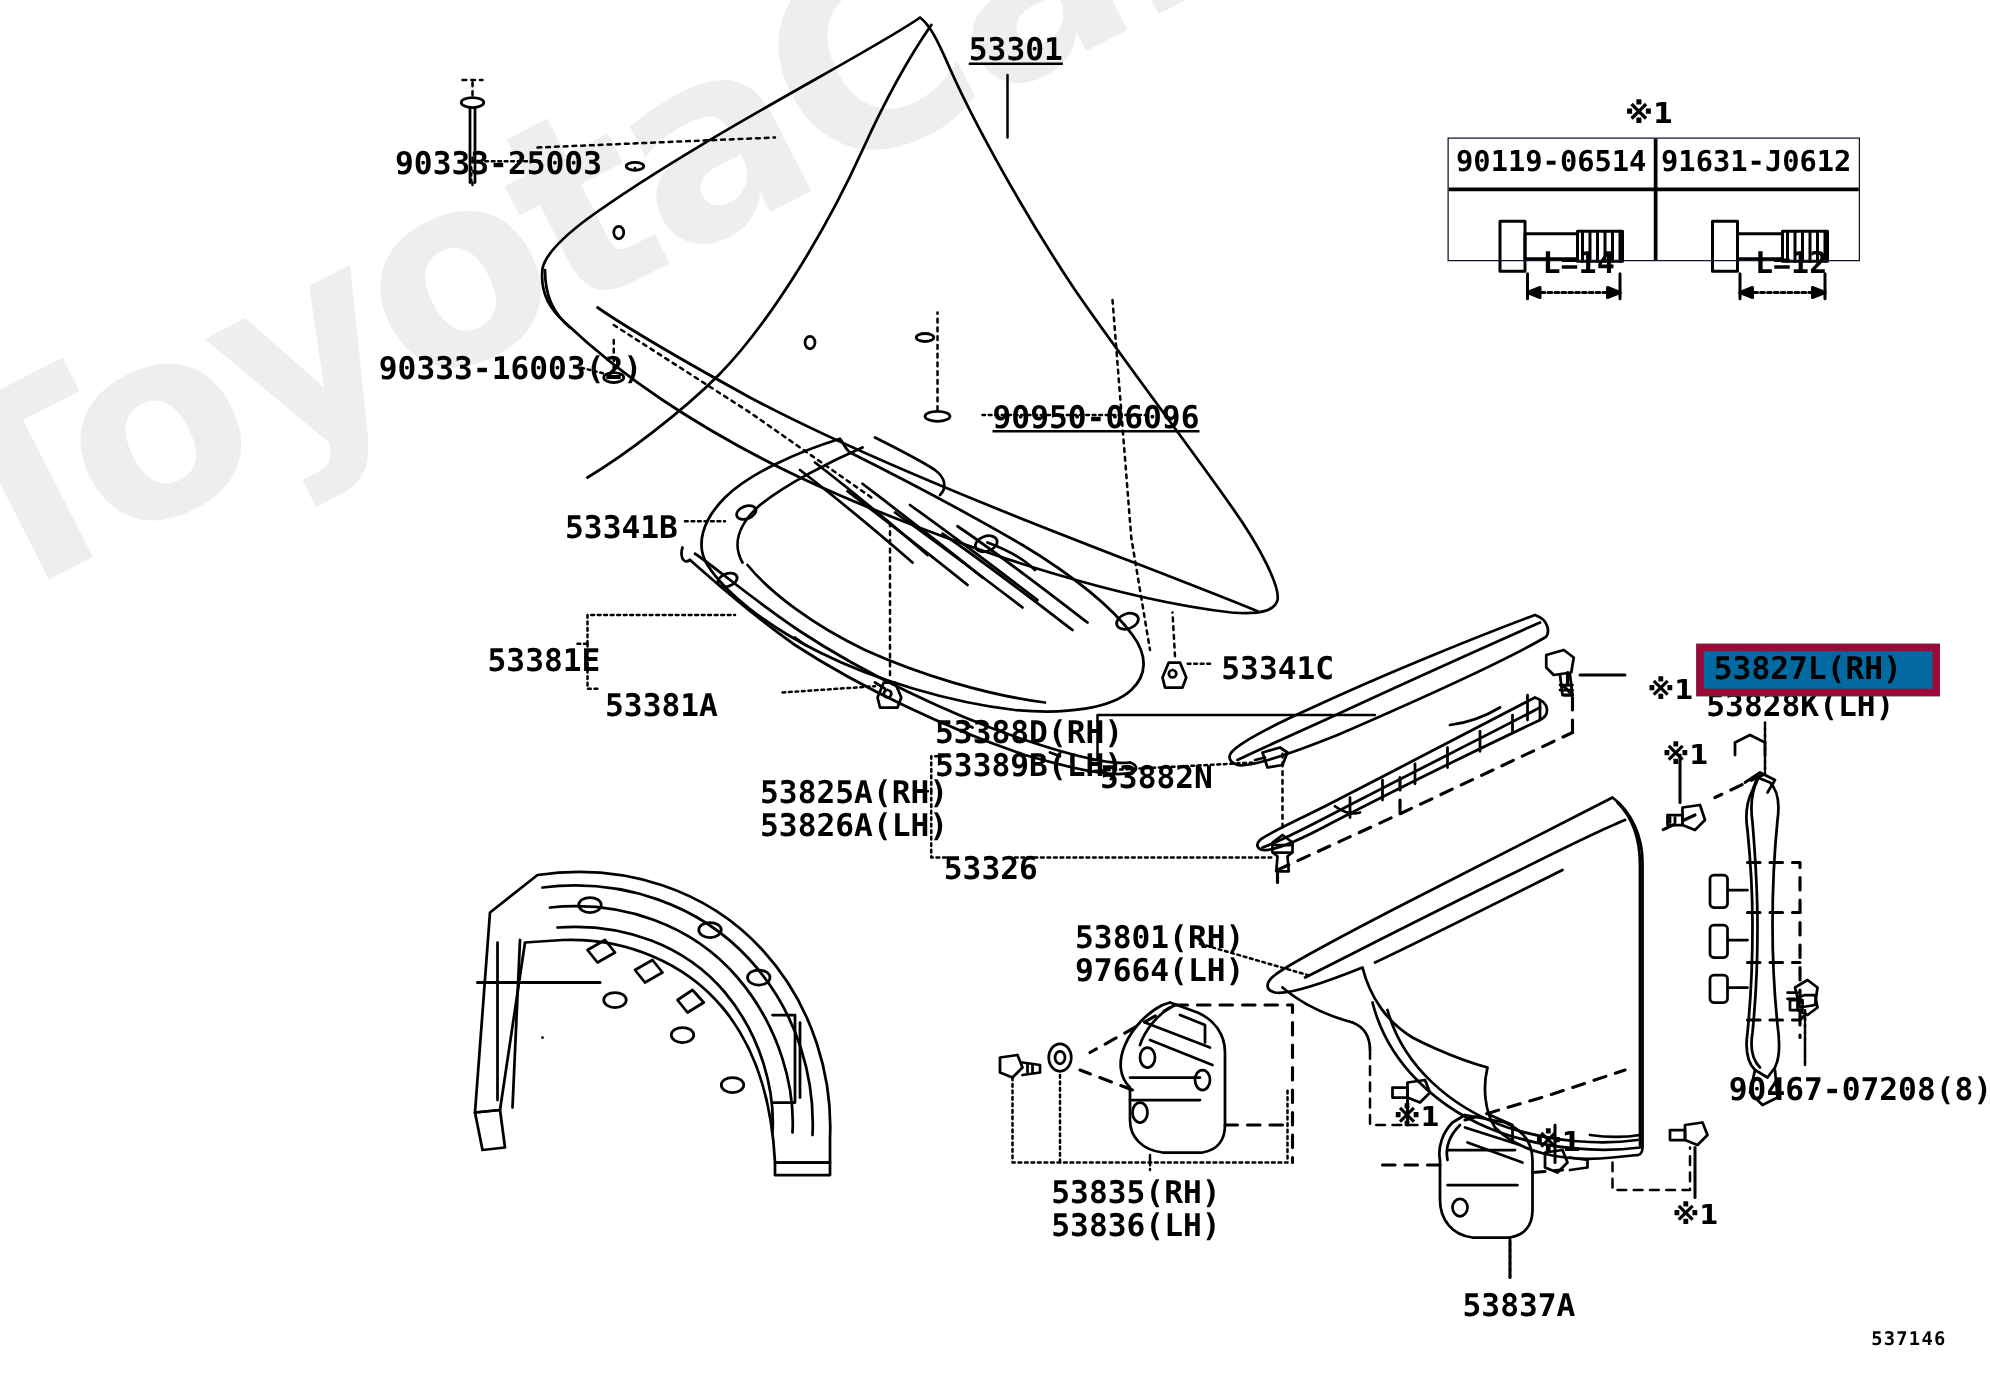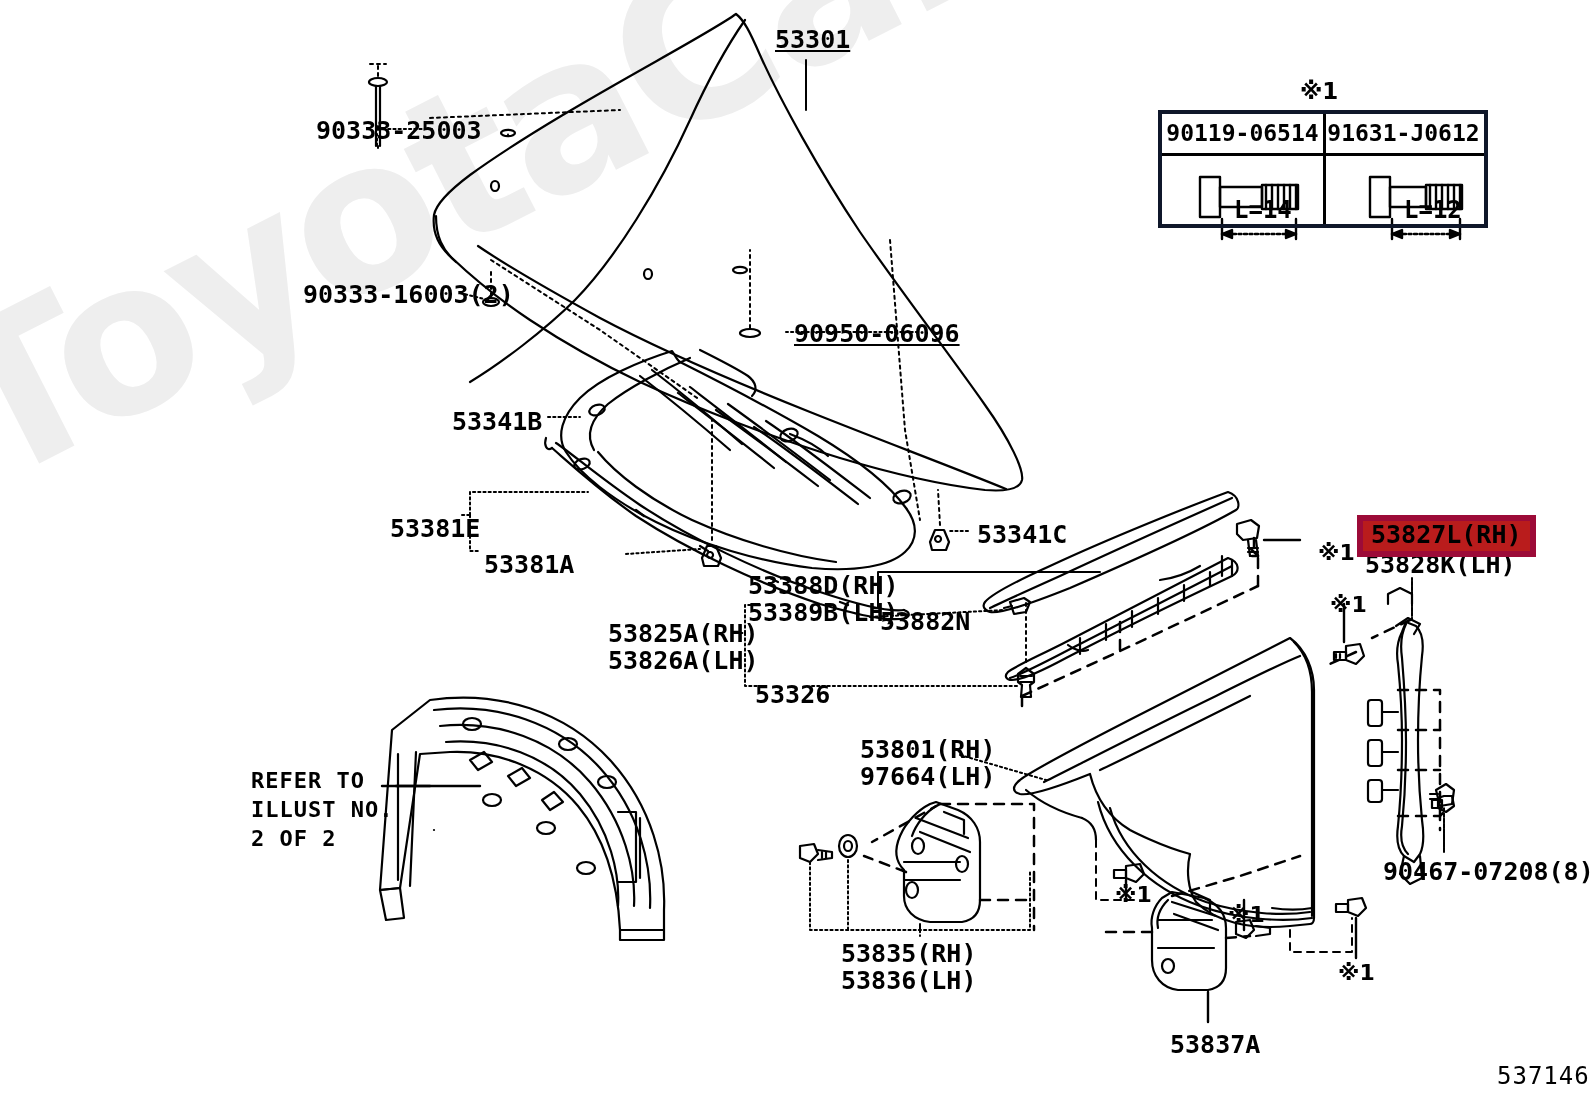--- a/index.html
+++ b/index.html
@@ -54,52 +54,52 @@
     white-space: nowrap;
     letter-spacing: 0px;
     line-height: 1.15;
   }
   .lbl.refer {
     font-size: 22px;
     line-height: 1.32;
     letter-spacing: 1px;
   }
   .lbl.imgid {
-    font-size: 24px;
-    font-weight: 400;
+    font-size: 15px;
+    font-weight: 700;
     letter-spacing: 1px;
   }
   .lbl.dim { font-size: 24px; font-weight: 700; }
   .lbl.star { font-size: 22px; font-weight: 700; }
 
   
   .highlight-box {
     position: absolute;
     z-index: 6;
     border: 6px solid #9c0b38;
-    background: #b91c1c;
-    padding: 1px 8px 3px 8px;
+    background: #0369a1;
+    padding: 1px 24px 3px 8px;
     box-sizing: border-box;
   }
   .highlight-box .lbl-inner {
     font-family: "DejaVu Sans Mono", "Liberation Mono", monospace;
     font-size: 25px;
     font-weight: 700;
     color: #000;
     white-space: nowrap;
     line-height: 1.05;
   }
   
   #bolt-table {
     position: absolute;
     left: 1158px;
     top: 110px;
     width: 330px;
-    height: 118px;
-    border: 4px solid #0f172a;
+    height: 99px;
+    border: 1px solid #0f172a;
     box-sizing: border-box;
     background: rgba(255,255,255,0.0);
     z-index: 5;
     padding-left: 13px;
   }
   #bolt-table .vline {
     position: absolute;
     left: 50%;
     top: 0; bottom: 0;
     width: 3px;
@@ -568,21 +568,16 @@
       <div class="lbl star" style="left: 1330px; top: 592px; font-family: &quot;DejaVu Sans&quot;, &quot;Liberation Sans&quot;, sans-serif;">※1</div>
       <div class="lbl star" style="left: 1115px; top: 882px; font-family: &quot;DejaVu Sans&quot;, &quot;Liberation Sans&quot;, sans-serif;">※1</div>
       <div class="lbl star" style="left: 1228px; top: 902px; font-family: &quot;DejaVu Sans&quot;, &quot;Liberation Sans&quot;, sans-serif;">※1</div>
       <div class="lbl star" style="left: 1338px; top: 960px; font-family: &quot;DejaVu Sans&quot;, &quot;Liberation Sans&quot;, sans-serif;">※1</div>
     </div>
 
   <div class="highlight-box" id="highlight-box" style="left: 1357px; top: 515px; border-color: rgb(156, 11, 56);">
     <span class="lbl-inner">53827L(RH)</span>
   </div>
 
-  <div class="lbl refer" style="left:251px; top:766px;">
-    <div>REFER TO</div>
-    <div>ILLUST NO.</div>
-    <div>2 OF 2</div>
-  </div>
 
   <div class="lbl imgid" style="left:1497px; top:1063px;">537146</div>
 
 </div>
 
 </body></html>

